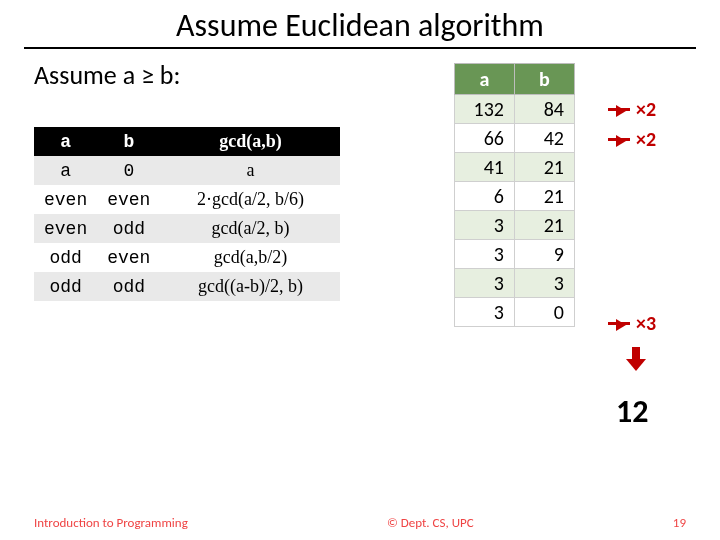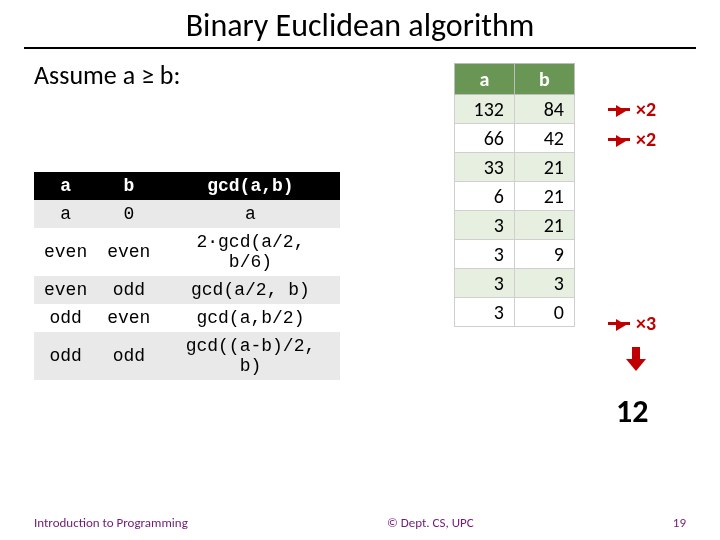--- a/index.html
+++ b/index.html
@@ -10,30 +10,30 @@
     position: relative; overflow: hidden;
   }
   .title {
     font-size: 32px; text-align: center;
     padding: 6px 0 2px 0;
     border-bottom: 2px solid #000;
     margin: 0 24px 10px 24px;
   }
   .content { display: flex; padding: 0 24px 0 34px; }
   .leftcol { width: 380px; }
-  .assume { font-size: 26px; margin-bottom: 81px; }
+  .assume { font-size: 26px; margin-bottom: 36px; }
   .leftcol table.rules {
     border-collapse: collapse;
     font-family: Consolas, "Courier New", monospace;
     font-size: 18px;
   }
   .rules th { background: #000; color: #fff; font-weight: bold; text-align: center; padding: 4px 10px; }
   .rules td { text-align: center; padding: 4px 10px; }
   .rules tr.odd td { background: #e9e9e9; }
-  .rules .wide { width: 180px; }
+  .rules .wide { width: 180px; font-family: Liberation Serif, serif; }
   .rightcol { width: 300px; position: relative; }
   table.trace {
     border-collapse: collapse;
     font-size: 20px;
     margin-top: 4px; margin-left: 50px;
   }
   .trace th {
     background: #699655; color: #fff; font-weight: bold;
     text-align: center; width: 60px; padding: 3px 0;
     border: 1px solid #bdbdbd;
@@ -66,27 +66,27 @@
     position:absolute; left:-3px; top:12px;
     border:10px solid transparent; border-top:12px solid #c00000;
   }
   .result {
     position: absolute; left: 616px; top: 392px;
     font-size: 32px; font-weight: bold;
   }
   .footer {
     position: absolute; left: 0; bottom: 10px; width: 720px;
     display: flex; justify-content: space-between;
-    padding: 0 34px; font-size: 13px; color: #701a75;
+    padding: 0 34px; font-size: 13px; color: #ef4444;
   }
 </style>
 </head>
 <body>
 
-<div class="title">Binary Euclidean algorithm</div>
+<div class="title">Assume Euclidean algorithm</div>
 
 <div class="content">
   <div class="leftcol">
     <div class="assume">Assume a ≥ b:</div>
     <table class="rules">
       <tbody>
           <tr>
         <th>a</th>
         <th>b</th>
         <th class="wide">gcd(a,b)</th>
@@ -129,21 +129,21 @@
       </tr>
       <tr class="e">
             <td>132</td>
             <td>84</td>
           </tr>
       <tr>
             <td>66</td>
             <td>42</td>
           </tr>
       <tr class="e">
-            <td>33</td>
+            <td>41</td>
             <td>21</td>
           </tr>
       <tr>
             <td>6</td>
             <td>21</td>
           </tr>
       <tr class="e">
             <td>3</td>
             <td>21</td>
           </tr>

